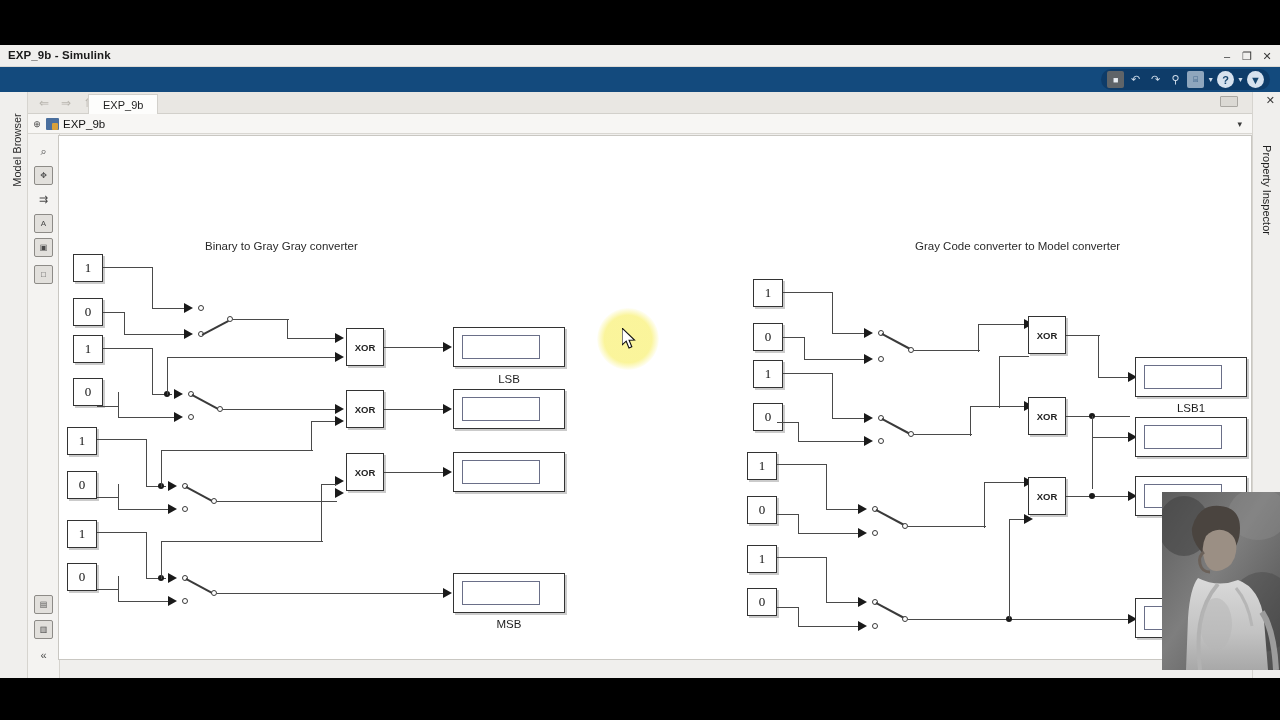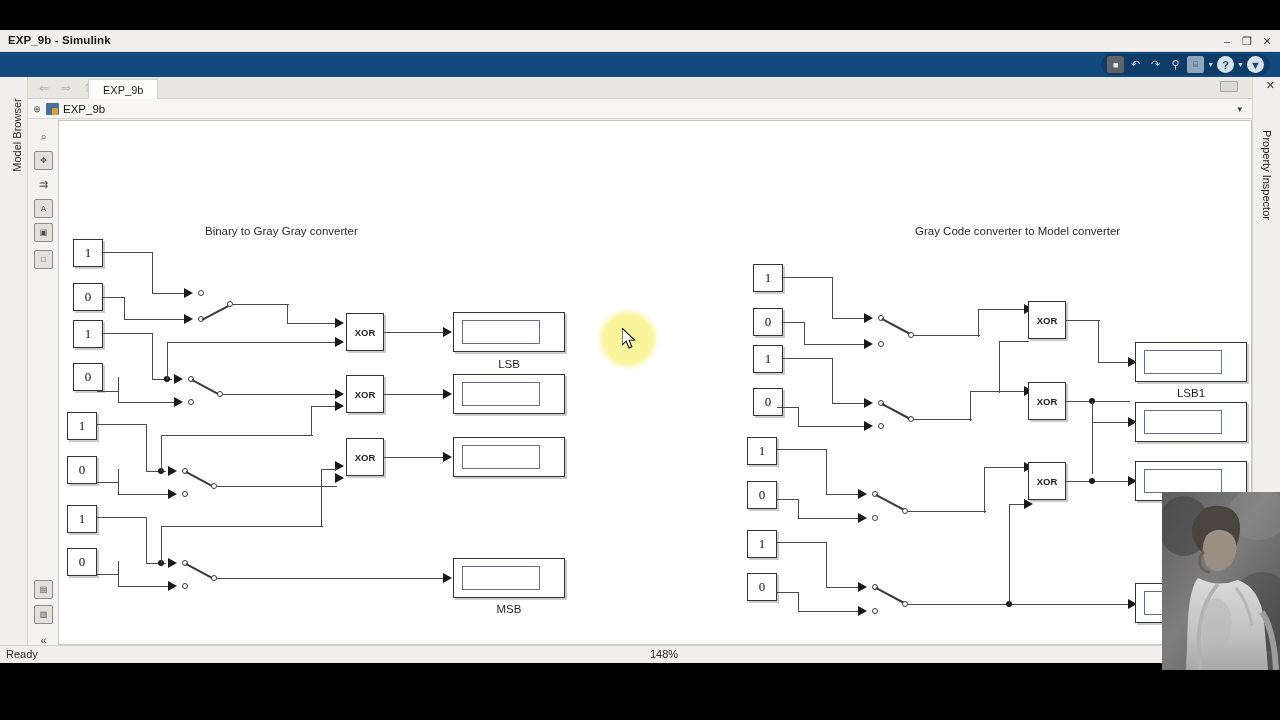--- a/index.html
+++ b/index.html
@@ -2,21 +2,21 @@
 <html><head>
 <meta charset="utf-8">
 <style>
   * { box-sizing: border-box; margin: 0; padding: 0; }
   html, body {
     width: 1280px; height: 720px;
     background: #000; overflow: hidden;
     font-family: "Liberation Sans", sans-serif;
   }
   #app {
-    position: absolute; left: 0; top: 30px;
+    position: absolute; left: 0; top: 45px;
     width: 1280px; height: 633px;
     background: #f0efed;
   }
 
   
   .titlebar {
     position: absolute; left: 0; top: 0; width: 1280px; height: 22px;
     background: #f0efed; border-bottom: 1px solid #dcdad5;
   }
   .titlebar .tb-text {
@@ -530,24 +530,20 @@
     <div class="disp-blk" style="left:1076px; top:462px;"></div>
 
   </div>
   </div>
 
   <div class="rightdock">
     <div class="rd-close">✕</div>
     <div class="vlabel">Property Inspector</div>
   </div>
 
-  <div class="statusbar">
-    <div class="status-ready">Ready</div>
-    <div class="status-zoom">148%</div>
-  </div>
 
 </div>
 
 <div class="cursor-halo"></div>
 <svg class="cursor-arrow" viewBox="0 0 16 22">
   <polygon points="0,0 0,17 4.2,13.2 7,20 9.8,18.8 7.1,12.2 12.5,12" fill="#fff" stroke="#111" stroke-width="1.1"></polygon>
 </svg>
 
 <div class="webcam">
   <svg width="118" height="178" viewBox="0 0 118 178">

